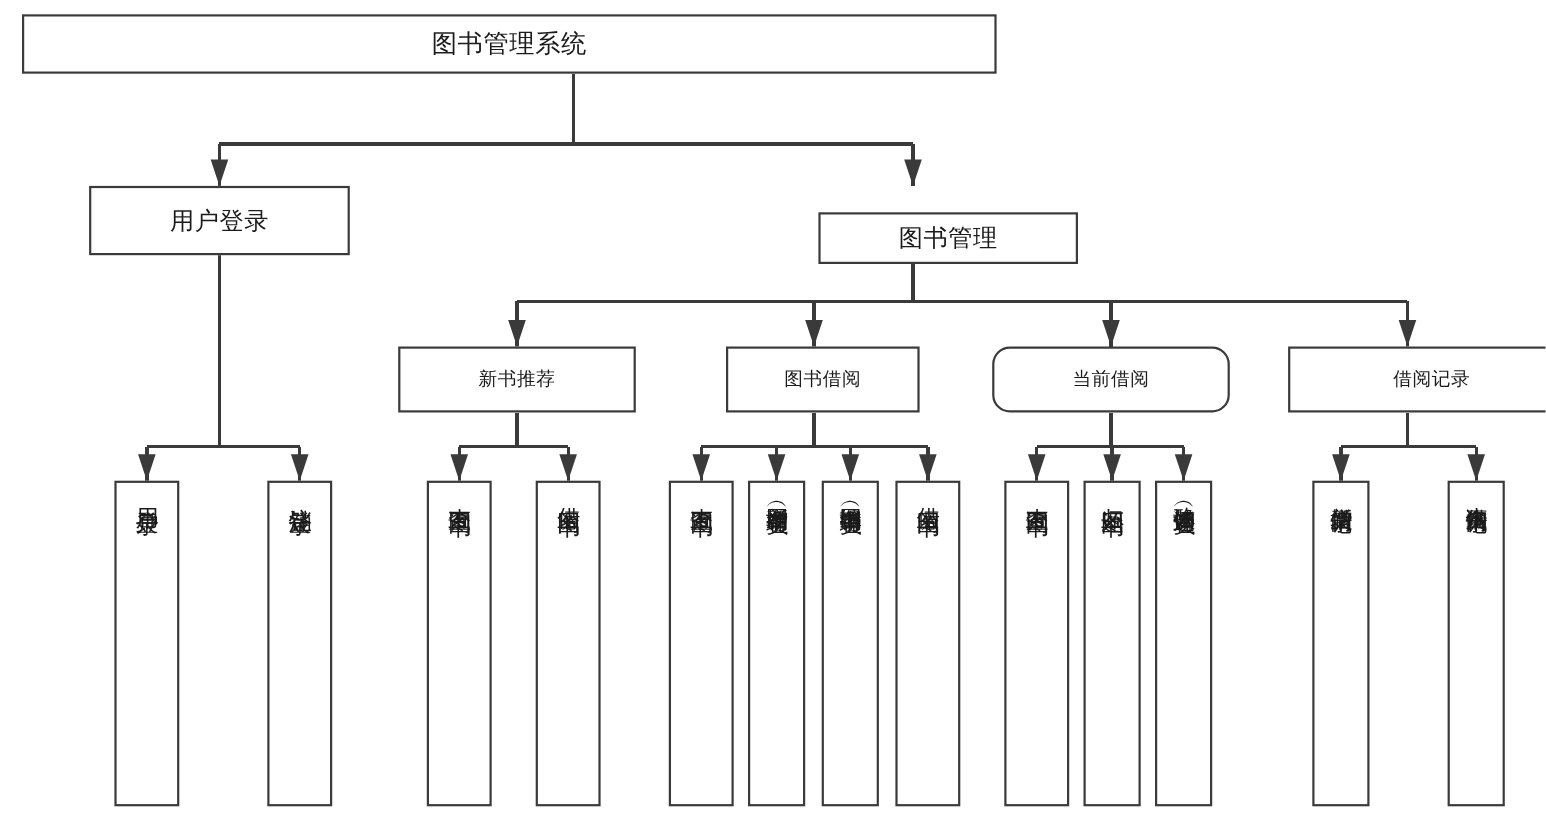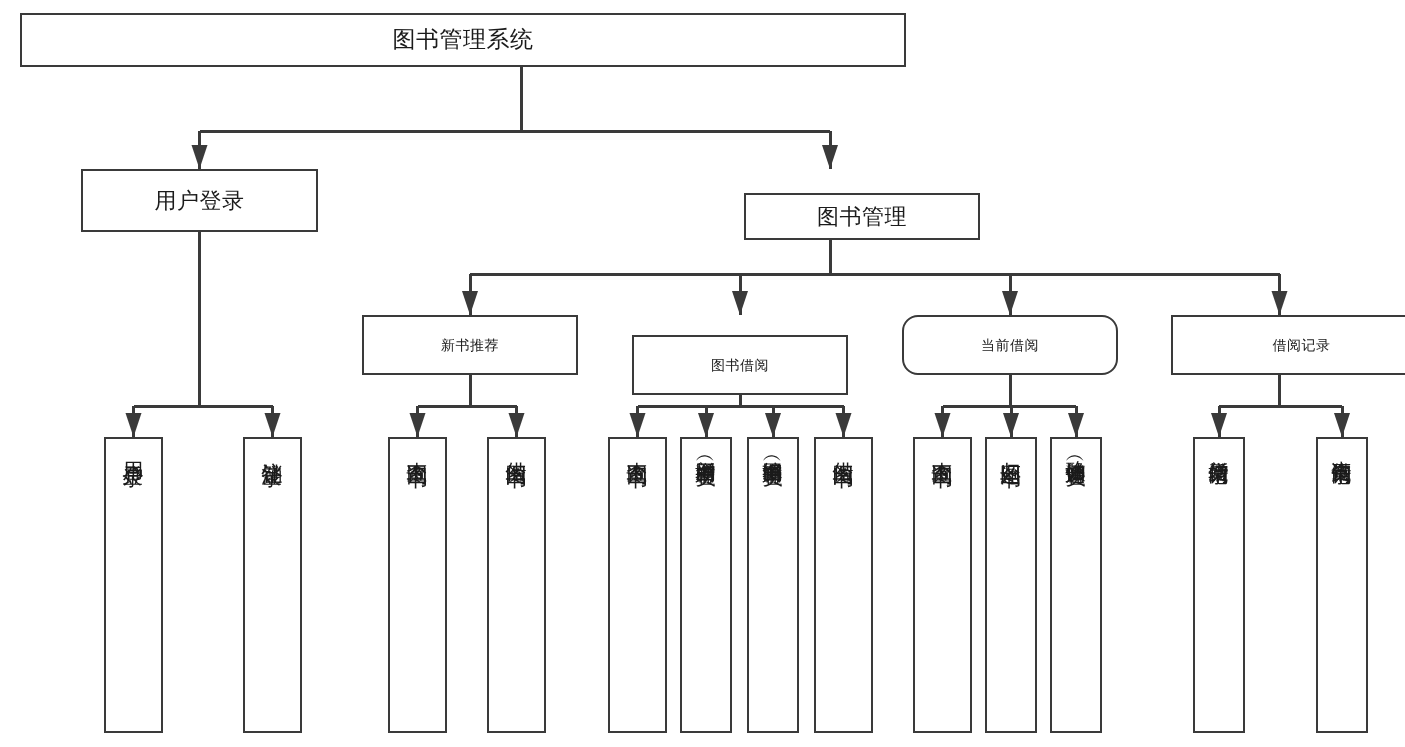--- a/index.html
+++ b/index.html
@@ -38,21 +38,21 @@
   }
   .node-label {
     font-family: "Liberation Sans", sans-serif;
     line-height: 1.18;
     letter-spacing: 0.5px;
     white-space: nowrap;
     text-align: center;
   }
   .node-root .node-label { font-size: 23px; }
   .node-l2 .node-label { font-size: 22px; }
-  .node-l3 .node-label { font-size: 14px; }
+  .node-l3 .node-label { font-size: 17px; }
   .node-leaf {
     align-items: flex-start;
     padding-top: 6px;
   }
   .node-leaf .node-label {
     writing-mode: vertical-rl;
     text-orientation: upright;
     font-size: 21px;
     letter-spacing: 2px;
     line-height: 1;
@@ -134,21 +134,21 @@
       </div>
       <div class="node-box node-l2" style="left: 81px; top: 169px; width: 237px; height: 63px;">
         <span class="node-label">用户登录</span>
       </div>
       <div class="node-box node-l2" style="left: 744px; top: 169px; width: 236px; height: 47px; margin-top: 24px;">
         <span class="node-label">图书管理</span>
       </div>
       <div class="node-box node-l3" style="left: 362px; top: 315px; width: 216px; height: 60px;">
         <span class="node-label">新书推荐</span>
       </div>
-      <div class="node-box node-l3" style="left: 632px; top: 315px; width: 216px; height: 60px; margin-top: 20px;">
+      <div class="node-box node-l3" style="left: 660px; top: 315px; width: 176px; height: 60px;">
         <span class="node-label">图书借阅</span>
       </div>
       <div class="node-box node-l3" style="left: 902px; top: 315px; width: 216px; height: 60px; border-radius: 16px;">
         <span class="node-label">当前借阅</span>
       </div>
       <div class="node-box node-l3" style="left: 1171px; top: 315px; width: 261px; height: 60px;">
         <span class="node-label">借阅记录</span>
       </div>
       <div class="node-box node-leaf" style="left: 104px; top: 437px; width: 59px; height: 296px;">
         <span class="node-label">用户登录</span>

